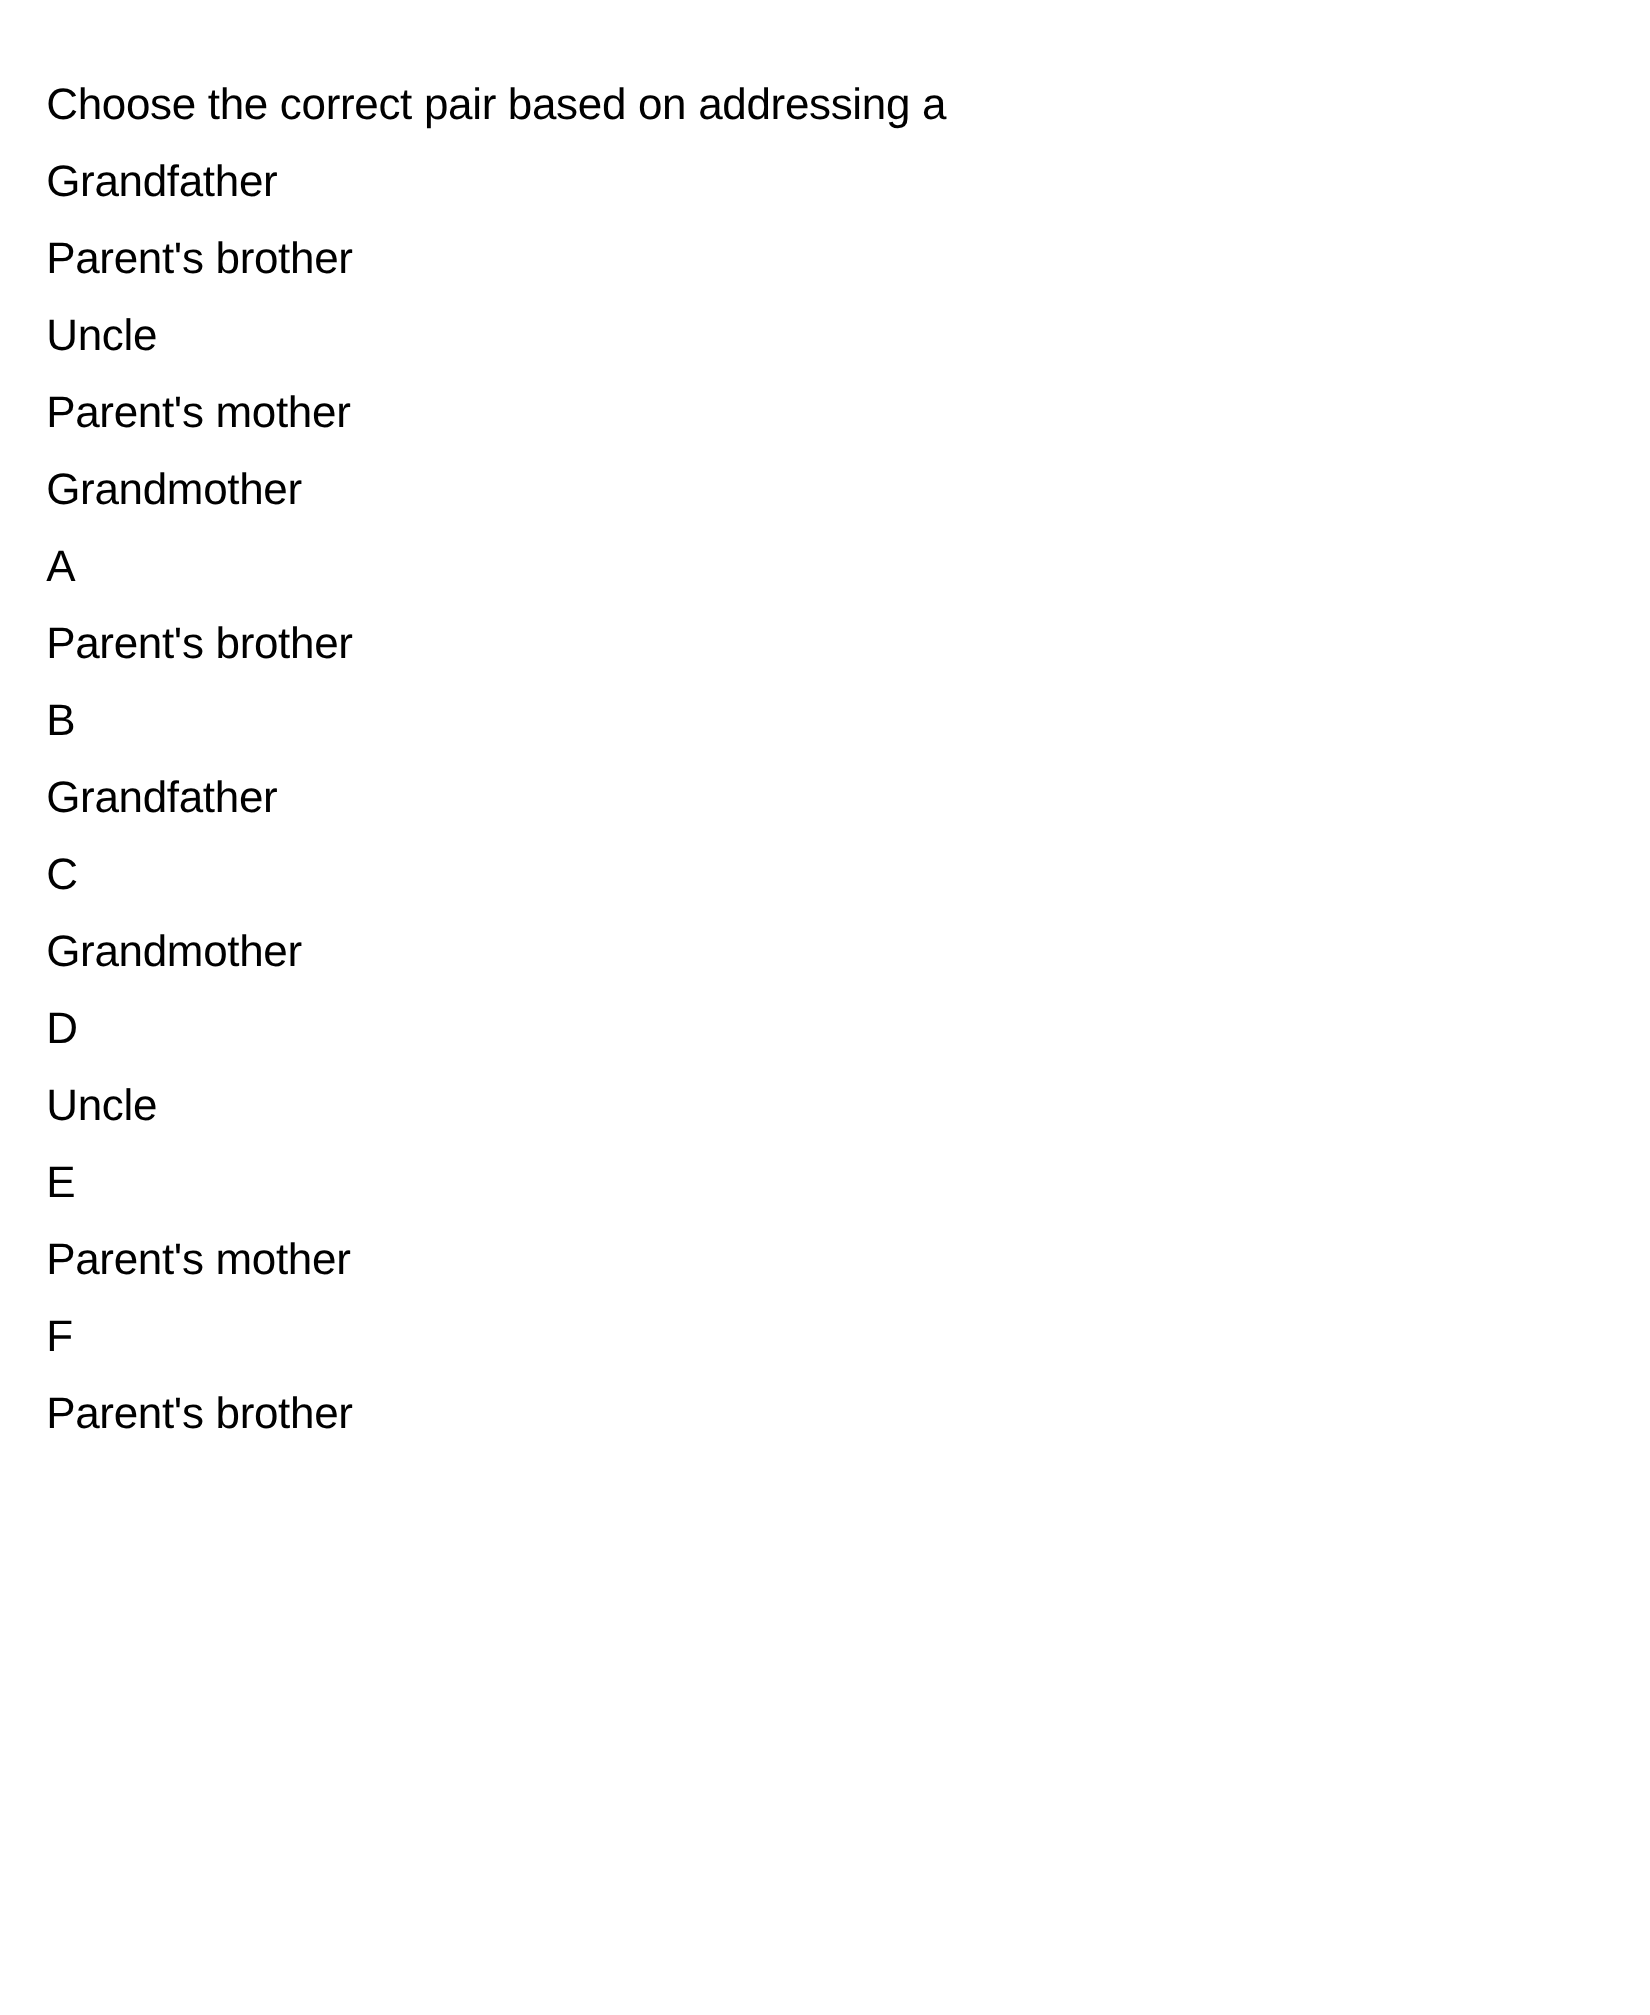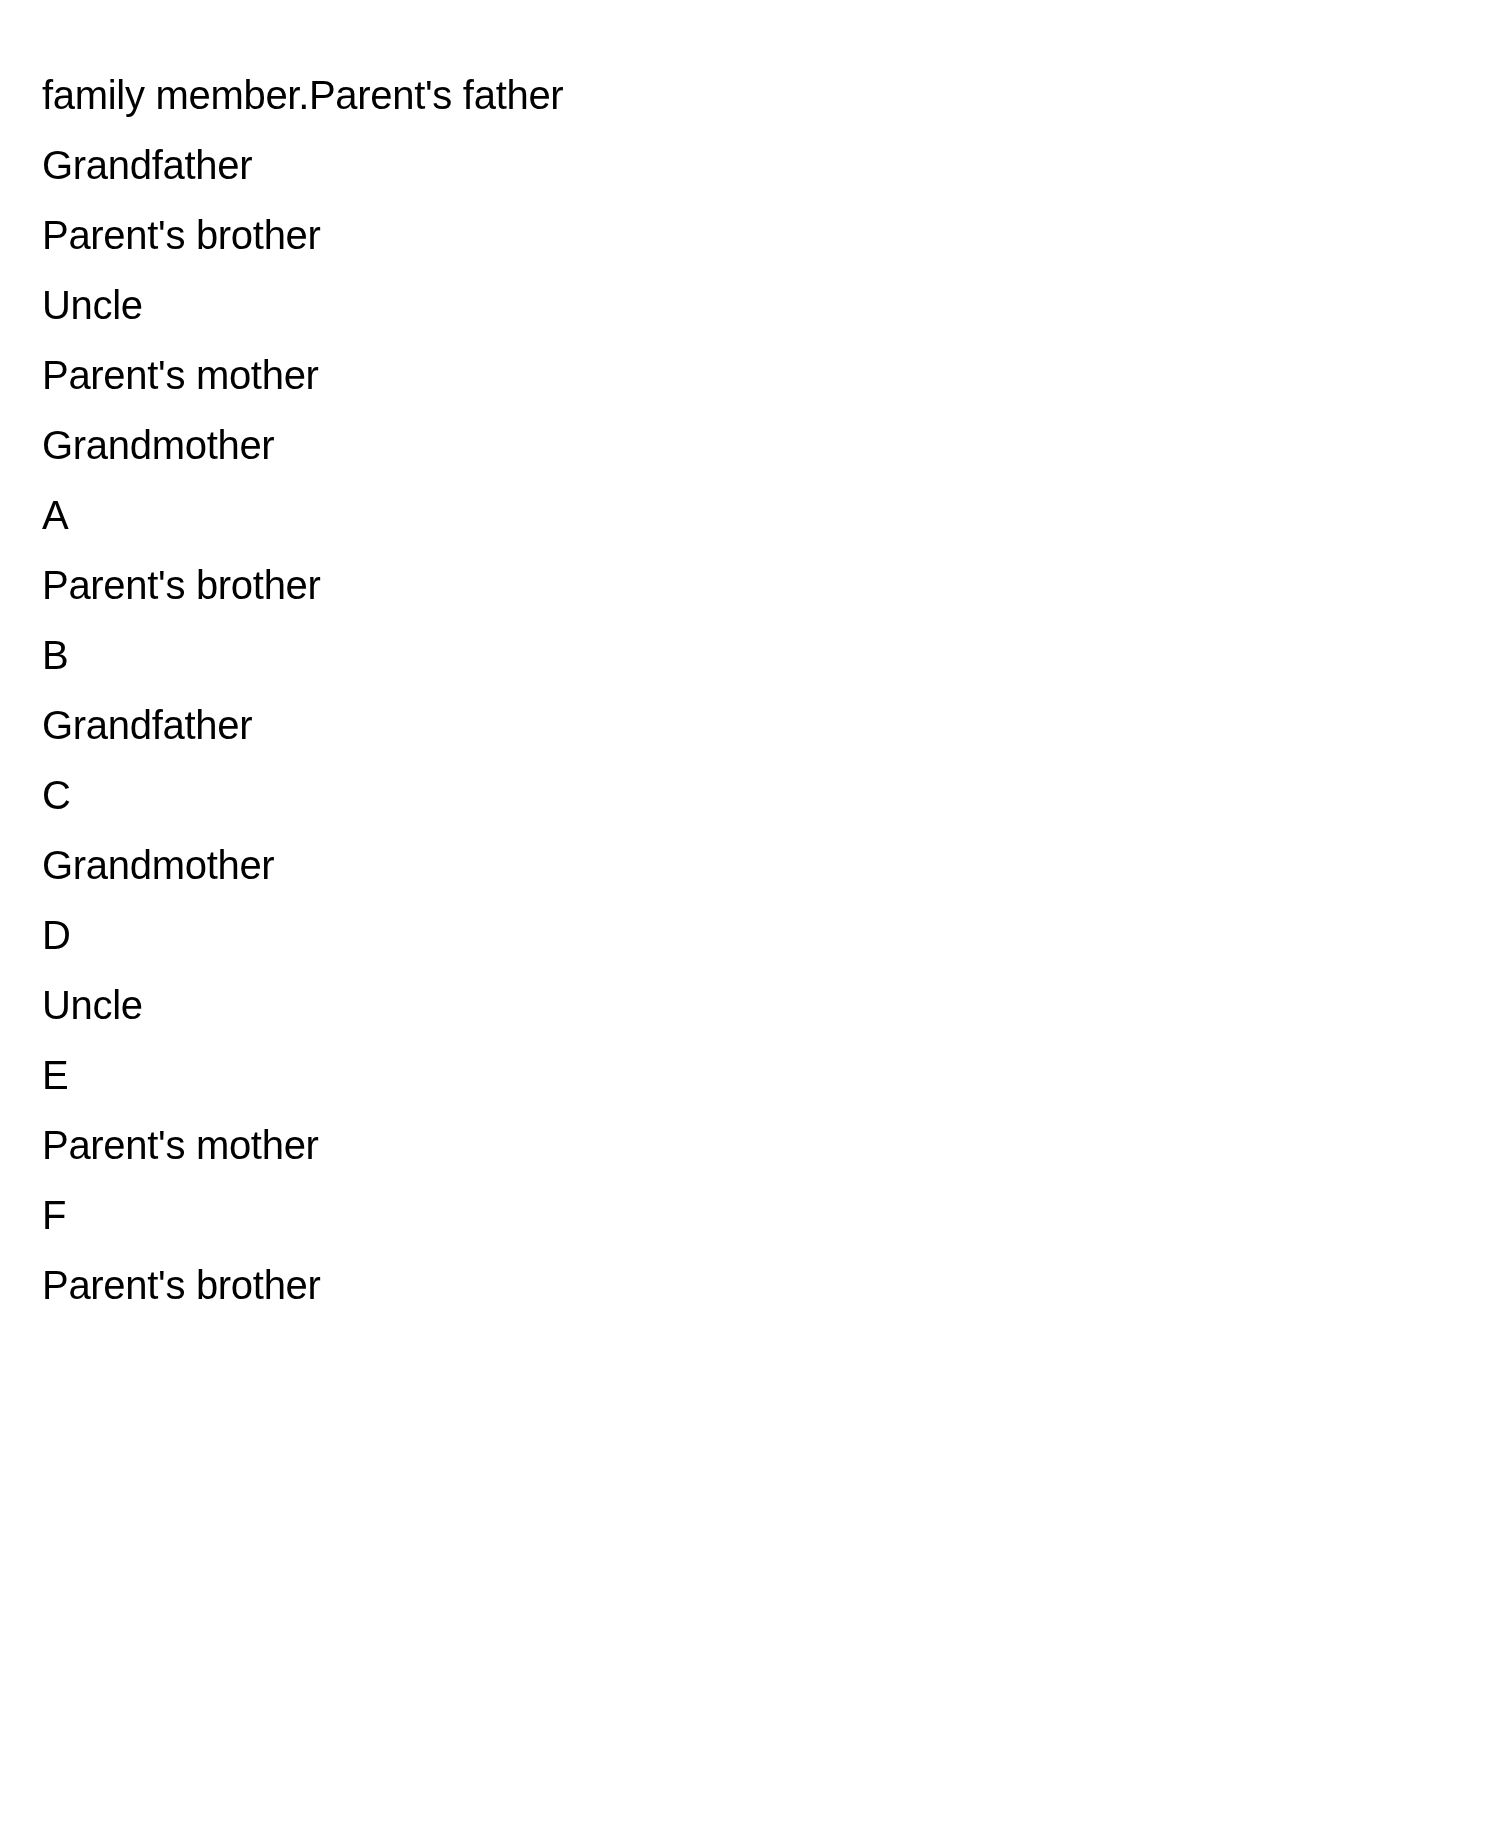--- a/index.html
+++ b/index.html
@@ -18,21 +18,21 @@
       font-size: 40px;
       line-height: 1.75;
       font-weight: 400;
       letter-spacing: -0.3px;
     }
   </style>
 </head>
 <body>
 
 <div>
-  <div class="line">family member.Parent's father</div>
+  <div class="line">Choose the correct pair based on addressing a</div>
   <div class="line">Grandfather</div>
   <div class="line">Parent's brother</div>
   <div class="line">Uncle</div>
   <div class="line">Parent's mother</div>
   <div class="line">Grandmother</div>
   <div class="line">A</div>
   <div class="line">Parent's brother</div>
   <div class="line">B</div>
   <div class="line">Grandfather</div>
   <div class="line">C</div>

